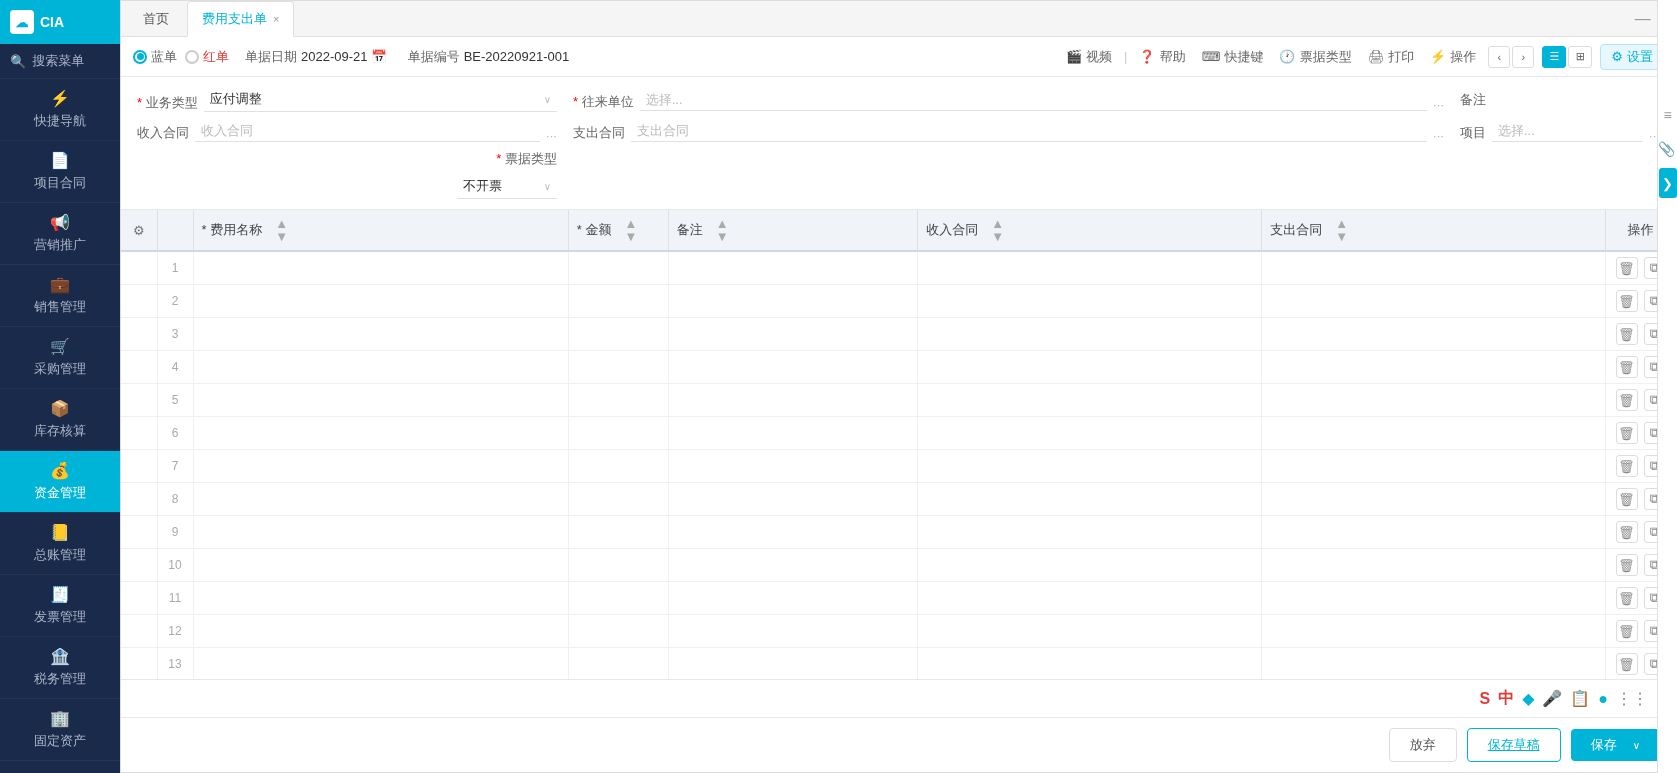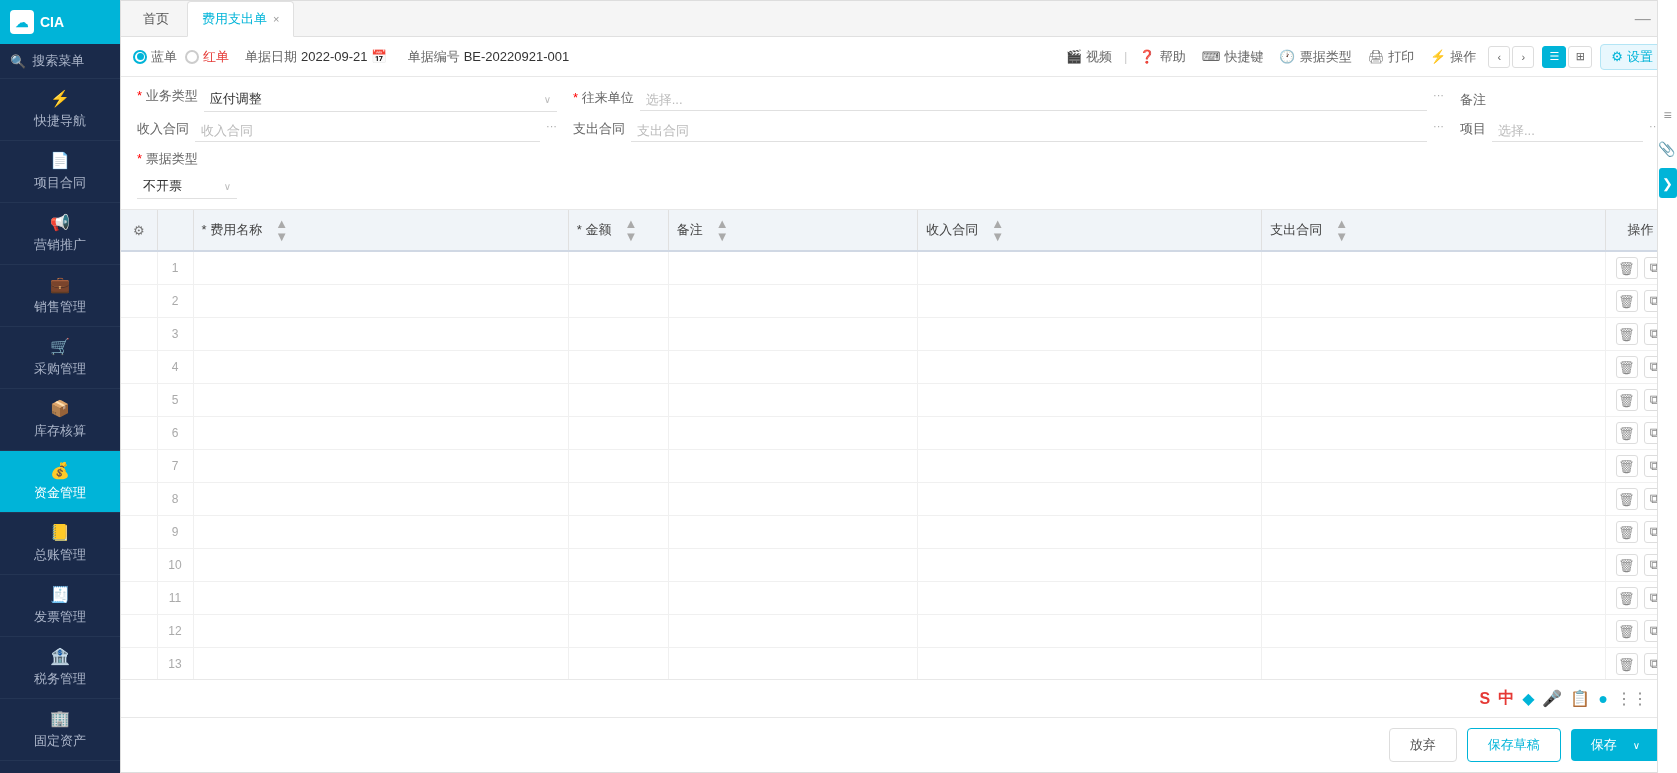--- a/index.html
+++ b/index.html
@@ -186,21 +186,21 @@
       flex-direction: column;
       gap: 8px;
     }
     .form-row {
       display: flex;
       align-items: center;
       gap: 16px;
     }
     .form-field {
       display: flex;
-      align-items: flex-start;
+      align-items: flex-end;
       gap: 6px;
       flex: 1;
     }
     .form-field-label { color: #666; white-space: nowrap; }
     .form-field-label.required::before { content: '* '; color: red; }
     .form-field-input {
       flex: 1;
       border: none;
       border-bottom: 1px solid #e0e0e0;
       padding: 3px 6px;
@@ -319,20 +319,21 @@
       font-size: 13px;
     }
     .btn-save-draft {
       padding: 7px 20px;
       border: 1px solid #00b4d8;
       border-radius: 4px;
       background: white;
       color: #00b4d8;
       cursor: pointer;
       font-size: 13px;
+      text-decoration: underline;
     }
     .btn-save {
       padding: 7px 20px;
       border: none;
       border-radius: 4px;
       background: #00b4d8;
       color: white;
       cursor: pointer;
       font-size: 13px;
       display: flex; align-items: center; gap: 16px;

